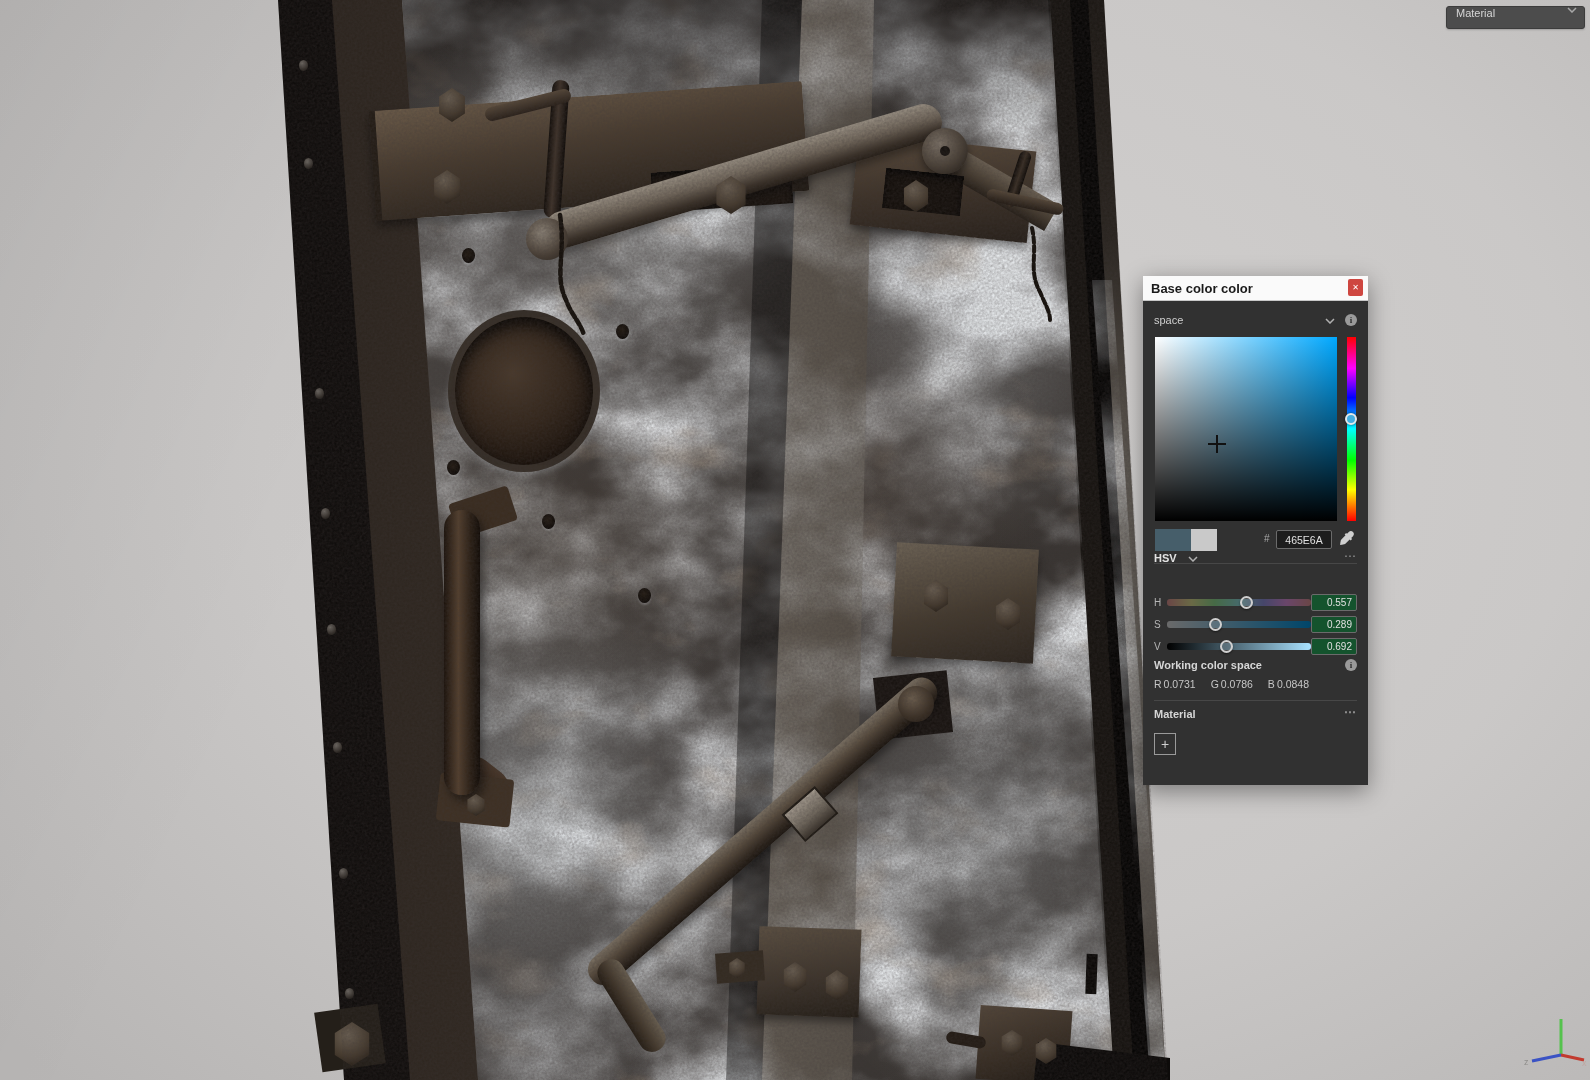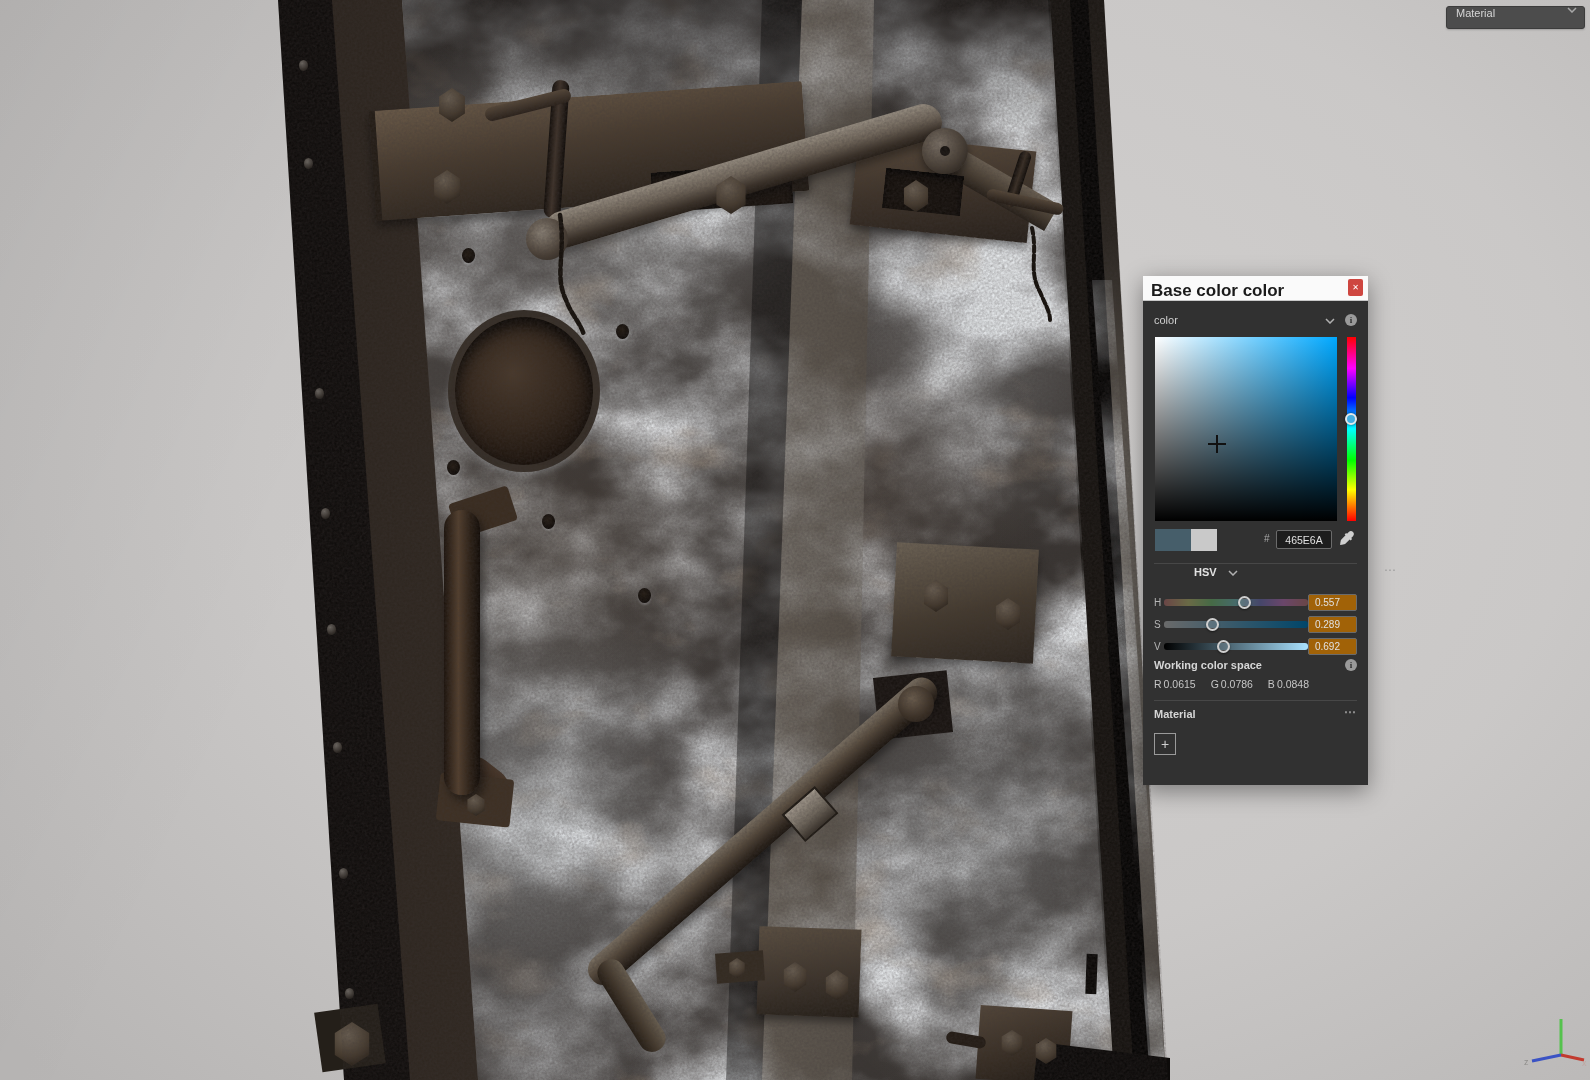--- a/index.html
+++ b/index.html
@@ -69,21 +69,21 @@
   
   .mat-dd{left:1446px;top:6px;width:137px;height:21px;background:#4c4c4c;border:1px solid #3c3c3c;
     border-radius:3px;z-index:30;box-shadow:0 1px 2px rgba(0,0,0,.2);display:flex;align-items:flex-start;cursor:default;}
   .mat-dd .lbl{font-size:11px;color:#d6d6d6;padding-left:9px;flex:1;}
   .mat-dd .chev{margin-right:7px;}
   
   .dialog{left:1143px;top:276px;width:225px;height:509px;z-index:40;
     background:#313131;box-shadow:0 6px 22px rgba(0,0,0,.4);font-size:11px;color:#cfcfcf;}
   .titlebar{position:absolute;left:0;top:0;width:225px;height:24px;background:#fafafa;
     border-bottom:1px solid #c8c8c8;}
-  .titlebar .t{position:absolute;left:8px;top:5px;font-size:17px;font-weight:600;color:#1a1a1a;}
+  .titlebar .t{position:absolute;left:8px;top:5px;font-size:13px;font-weight:600;color:#1a1a1a;}
   .close-btn{position:absolute;right:5px;top:3px;width:15px;height:17px;background:#ce4640;border-radius:2px;
     color:#fff;font-size:8px;line-height:17px;text-align:center;cursor:pointer;}
   .row-srgb{position:absolute;left:11px;top:37px;width:203px;height:16px;}
   .row-srgb .lbl{position:absolute;left:0;top:1px;color:#cfcfcf;}
   .ico-chev{width:10px;height:6px;}
   .info-i{width:12px;height:12px;border-radius:50%;background:#9a9a9a;color:#2f2f2f;font-size:9px;
     font-weight:bold;line-height:12px;text-align:center;display:inline-block;font-family:"Liberation Serif",serif;}
   .sv-square{position:absolute;left:12px;top:61px;width:182px;height:184px;cursor:crosshair;
     background:linear-gradient(to top,#000 0%,rgba(0,0,0,0) 100%),
                linear-gradient(to right,#fff 0%,#00a8ff 100%);}
@@ -96,33 +96,33 @@
     background:#44aee0;border:2px solid #e4e9ec;box-sizing:border-box;box-shadow:0 0 3px rgba(0,0,0,.6);}
   .swatch{position:absolute;top:253px;height:22px;}
   .sw-cur{left:12px;width:36px;}
   .sw-prev{left:48px;width:26px;}
   .hex-hash{position:absolute;left:121px;top:257px;color:#aaa;font-size:10px;}
   .hex-input{position:absolute;left:133px;top:254px;width:54px;height:17px;background:#1d1d1d;
     border:1px solid #6b6b6b;border-radius:2px;color:#e0e0e0;font-size:10.5px;text-align:center;
     font-family:"Liberation Sans",sans-serif;padding:0;}
   .dropper{position:absolute;left:197px;top:255px;cursor:pointer;}
   .divider{position:absolute;left:11px;width:203px;height:1px;background:#474747;}
-  .row-mode{position:absolute;left:11px;top:290px;width:203px;height:14px;margin-left:40px;}
+  .row-mode{position:absolute;left:11px;top:276px;width:203px;height:14px;}
   .row-mode .m{font-weight:bold;color:#e2e2e2;}
   .dots{position:absolute;right:0;top:-3px;color:#9a9a9a;font-size:12px;letter-spacing:1px;cursor:pointer;}
   .slider-row{position:absolute;left:11px;width:203px;height:14px;display:flex;align-items:center;}
   .sl-label{width:12px;font-size:10px;color:#b5b5b5;}
   .sl-track{position:relative;flex:0 0 144px;height:7px;border-radius:3px;margin-left:1px;}
   .tr-h{background:linear-gradient(to right,#6A4646 0%,#6A6A46 17%,#466A46 33%,#466A6A 50%,#46466A 67%,#6A466A 83%,#6A4646 100%);}
   .tr-s{background:linear-gradient(to right,#6a6a6a,#00466A);}
   .tr-v{background:linear-gradient(to right,#000000,#A9E2FF);}
   .slider-handle{position:absolute;top:-3px;width:13px;height:13px;border-radius:50%;box-sizing:border-box;
     border:2px solid #cfcfcf;background:rgba(255,255,255,.12);box-shadow:0 1px 2px rgba(0,0,0,.5);}
-  .sl-box{margin-left:auto;width:42px;height:15px;background:#a16207;border:1px solid #6b6b6b;border-radius:2px;
-    font-size:10px;color:#e0e0e0;text-align:right;line-height:15px;padding-right:16px;}
+  .sl-box{margin-left:auto;width:42px;height:15px;background:#14532d;border:1px solid #6b6b6b;border-radius:2px;
+    font-size:10px;color:#e0e0e0;text-align:right;line-height:15px;padding-right:4px;}
   .row-wcs{position:absolute;left:11px;top:383px;width:203px;height:14px;font-weight:bold;color:#d6d6d6;}
   .rgb-line{position:absolute;left:11px;top:402px;width:203px;font-size:10.5px;color:#c6c6c6;}
   .rgb-line span{margin-right:2px;}
   .rgb-gap{display:inline-block;width:8px;}
   .row-swatches{position:absolute;left:11px;top:432px;width:203px;height:14px;font-weight:bold;color:#d6d6d6;}
   .add-swatch{position:absolute;left:11px;top:457px;width:22px;height:22px;border:1px solid #9a9a9a;
     box-sizing:border-box;color:#cfcfcf;font-size:14px;line-height:20px;text-align:center;cursor:pointer;}
   
   .gizmo{left:1516px;top:1000px;z-index:30;}
 </style>
@@ -289,21 +289,21 @@
     </svg>
   </div>
 
   <div class="abs dialog">
     <div class="titlebar">
       <span class="t">Base color color</span>
       <div class="close-btn">✕</div>
     </div>
 
     <div class="row-srgb">
-      <span class="lbl">color</span>
+      <span class="lbl">space</span>
       <svg class="ico-chev" style="position:absolute;right:22px;top:5px" viewBox="0 0 10 6">
         <polyline points="1,1 5,5 9,1" fill="none" stroke="#b0b0b0" stroke-width="1.5"></polyline>
       </svg>
       <span class="info-i" style="position:absolute;right:0;top:1px">i</span>
     </div>
 
     <div class="sv-square">
       <div class="sv-cursor" style="left: 33.8%; top: 58.4%;"></div>
     </div>
     <div class="hue-strip">
@@ -348,21 +348,21 @@
         <div class="slider-handle" style="left: calc(41.6% - 6.5px);"></div>
       </div>
       <div class="sl-box">0.692</div>
     </div>
 
     <div class="row-wcs">
       <span>Working color space</span>
       <span class="info-i" style="position:absolute;right:0;top:0">i</span>
     </div>
     <div class="rgb-line">
-      <span>R</span><span>0.0615</span><span class="rgb-gap"></span>
+      <span>R</span><span>0.0731</span><span class="rgb-gap"></span>
       <span>G</span><span>0.0786</span><span class="rgb-gap"></span>
       <span>B</span><span>0.0848</span>
     </div>
 
     <div class="divider" style="top:424px"></div>
 
     <div class="row-swatches">
       <span>Material</span>
       <span class="dots">⋯</span>
     </div>

